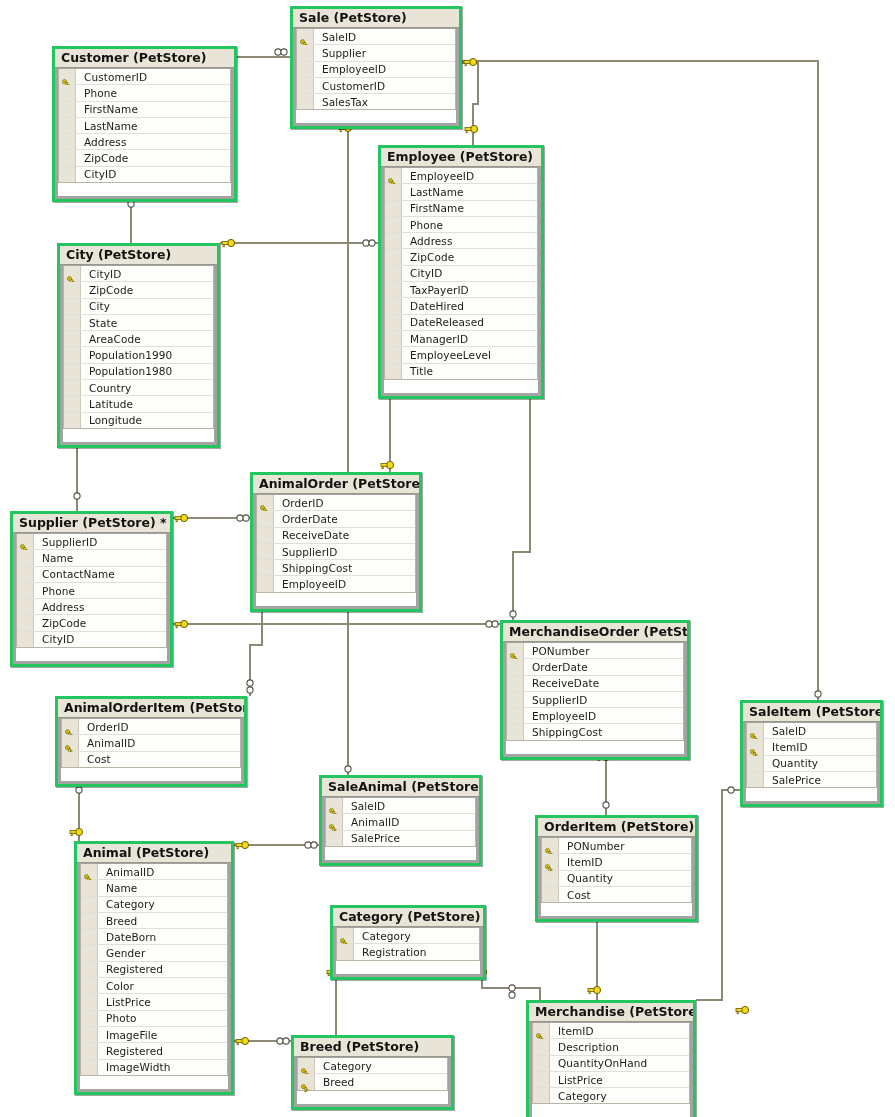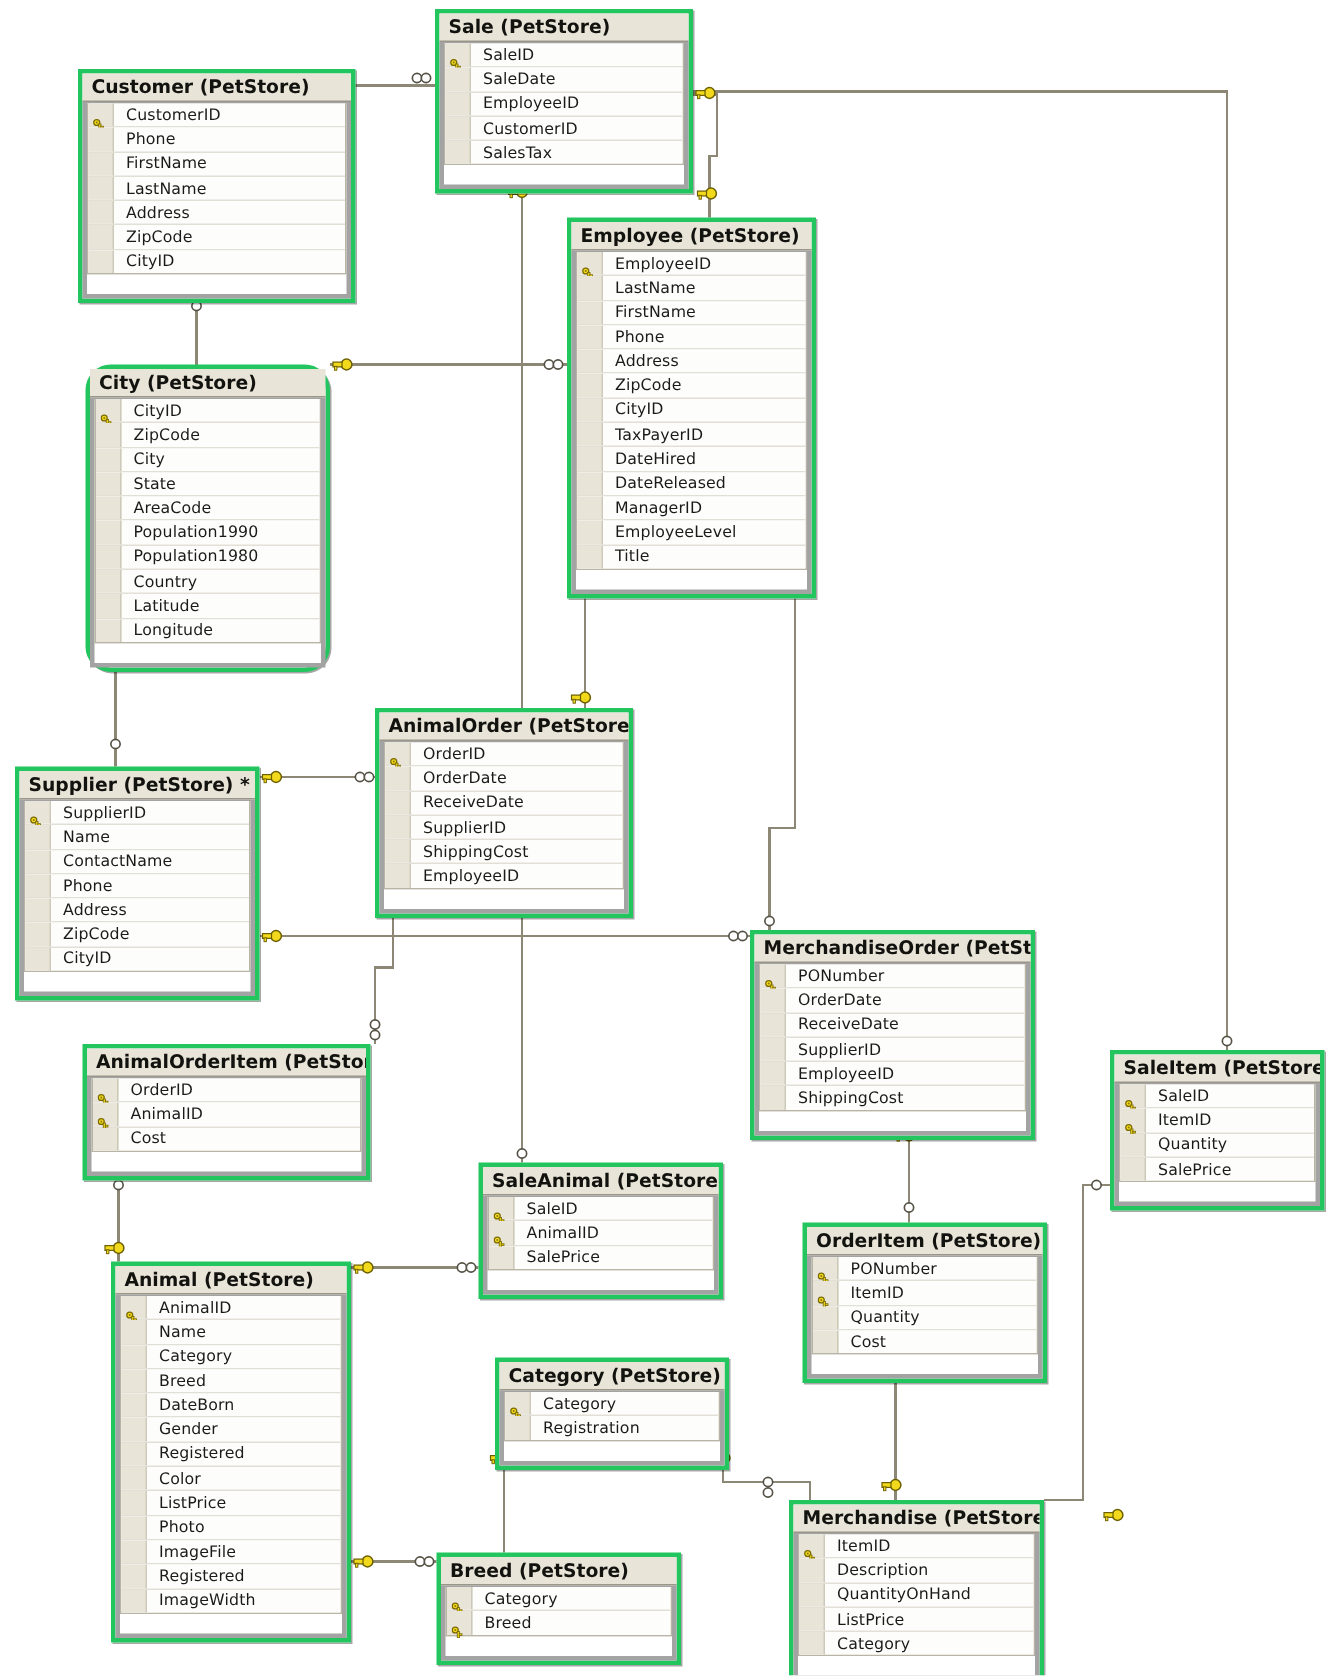--- a/index.html
+++ b/index.html
@@ -209,21 +209,21 @@
                     <circle cx="3" cy="3.2" r="2.4" fill="#f2d91c" stroke="#7a6a00" stroke-width="1"></circle>
                     <circle cx="3" cy="3.2" r="0.8" fill="#8a7a10"></circle>
                     <rect x="4.6" y="4.4" width="1.8" height="5" fill="#f2d91c" stroke="#7a6a00" stroke-width="0.7"></rect>
                     <rect x="6.2" y="6.2" width="2.2" height="1.4" fill="#f2d91c" stroke="#7a6a00" stroke-width="0.7"></rect>
                   </svg></span>
               </div>
               <div class="fname">SaleID</div>
             </div>
             <div class="field">
               <div class="gutter"></div>
-              <div class="fname">SaleDate</div>
+              <div class="fname">Supplier</div>
             </div>
             <div class="field">
               <div class="gutter"></div>
               <div class="fname">EmployeeID</div>
             </div>
             <div class="field">
               <div class="gutter"></div>
               <div class="fname">CustomerID</div>
             </div>
             <div class="field">
@@ -337,21 +337,21 @@
               <div class="fname">EmployeeLevel</div>
             </div>
             <div class="field">
               <div class="gutter"></div>
               <div class="fname">Title</div>
             </div>
           </div>
           <div class="blankrow"></div>
         </div>
       </div>
-      <div class="entity" style="left: 57px; top: 243px; width: 163px; border-radius: 17px;">
+      <div class="entity" style="left: 57px; top: 243px; width: 163px;">
         <div class="ent-title">City (PetStore)</div>
         <div class="ent-body">
           <div class="fieldgrid">
             <div class="field">
               <div class="gutter">
                 <span class="keyicon"><svg viewBox="0 0 12 10">
                     <circle cx="3" cy="3.2" r="2.4" fill="#f2d91c" stroke="#7a6a00" stroke-width="1"></circle>
                     <circle cx="3" cy="3.2" r="0.8" fill="#8a7a10"></circle>
                     <rect x="4.6" y="4.4" width="1.8" height="5" fill="#f2d91c" stroke="#7a6a00" stroke-width="0.7"></rect>
                     <rect x="6.2" y="6.2" width="2.2" height="1.4" fill="#f2d91c" stroke="#7a6a00" stroke-width="0.7"></rect>

